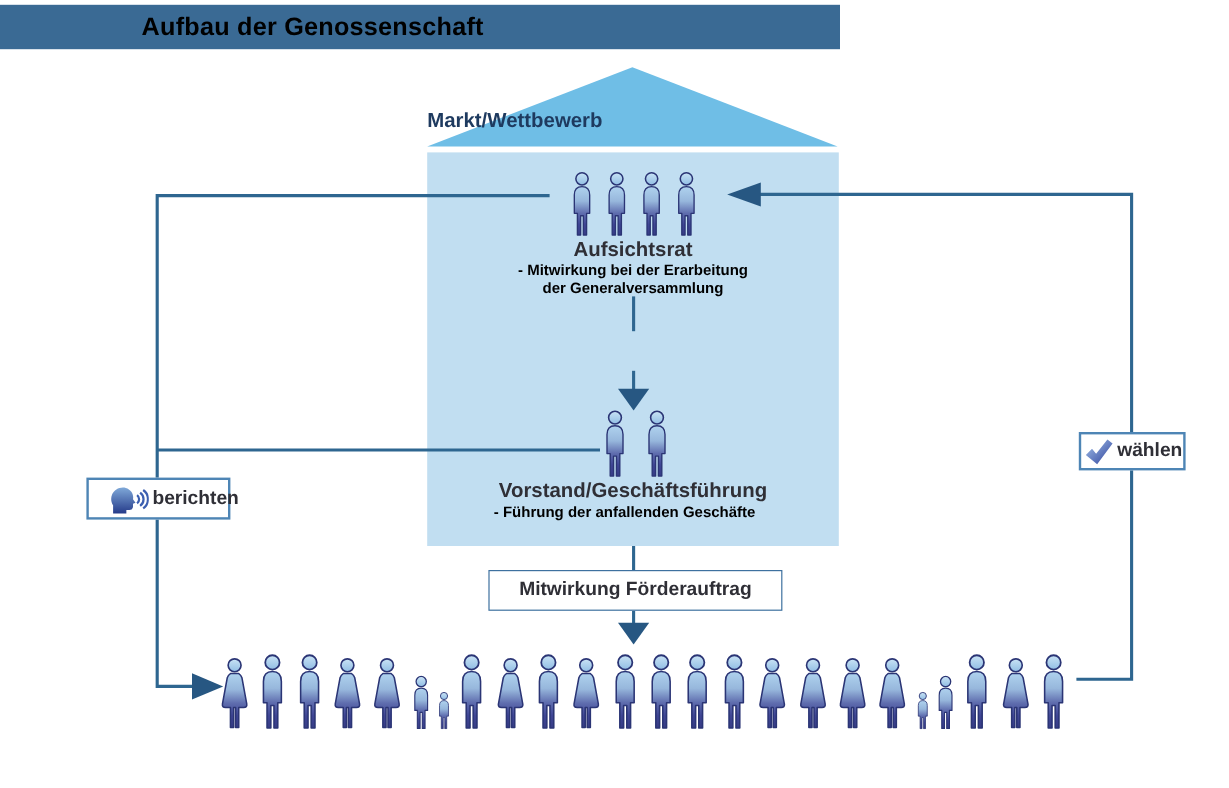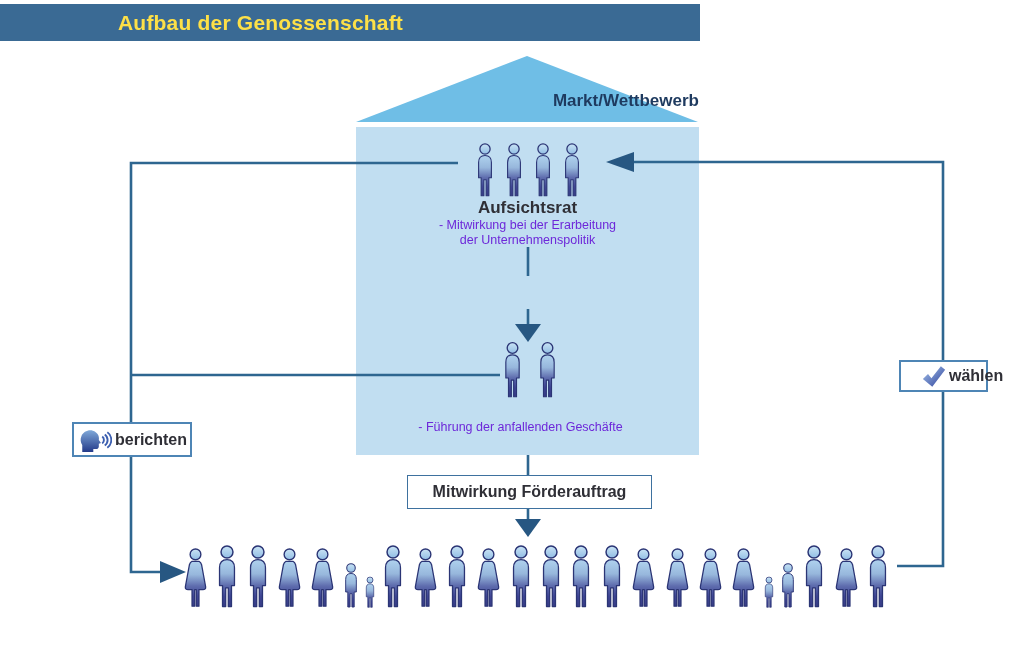--- a/index.html
+++ b/index.html
@@ -8,80 +8,80 @@
   .stage {
     position:relative; width:1024px; height:657px; background:#ffffff;
     overflow:hidden;
   }
   
   .header-bar {
     position:absolute; left:0; top:4px; width:700px; height:37px;
     background:#3A6A94; display:flex; align-items:center;
   }
   .header-bar .title {
-    color:#fde047; font-size:21px; font-weight:bold; padding-left:118px;
+    color:#000000; font-size:21px; font-weight:bold; padding-left:118px;
     letter-spacing:0.2px;
   }
   
   .house-body {
     position:absolute; left:356px; top:127px; width:343px; height:328px;
     background:#C1DEF1;
   }
   .house-roof {
     position:absolute; left:356px; top:56px; width:0; height:0;
     border-left:171.5px solid transparent;
     border-right:171.5px solid transparent;
     border-bottom:66px solid #6FBEE6;
   }
   .roof-label {
     position:absolute; left:356px; top:91px; width:343px;
-    text-align:right; font-size:17px; font-weight:bold; color:#1E3A5F;
+    text-align:left; font-size:17px; font-weight:bold; color:#1E3A5F;
   }
   
   .lines-layer { position:absolute; left:0; top:0; width:1024px; height:657px; }
   
   .fig-row { position:absolute; display:flex; align-items:flex-end; }
   .row-aufsichtsrat { left:472px; top:140px; width:112px; height:57px; justify-content:center; gap:5px; }
   .row-vorstand     { left:500px; top:339px; width:60px;  height:59px; justify-content:center; gap:10px; }
   .row-members      { left:180px; top:541px; width:712px; height:67px; justify-content:space-between; }
   .row-aufsichtsrat .fig-man { width:24px; height:56px; }
   .row-vorstand .fig-man     { width:25px; height:58px; }
   .row-members .fig-man      { width:28px; height:66px; }
   .row-members .fig-woman    { width:31px; height:63px; }
   .row-members .fig-child    { width:20px; height:47px; }
   .row-members .fig-baby     { width:14px; height:33px; }
   
   .org-label {
     position:absolute; text-align:center; font-weight:bold; color:#2F2F36;
     font-size:17px;
   }
   .org-sub {
-    position:absolute; text-align:center; font-weight:normal; color:#6d28d9;
+    position:absolute; text-align:center; font-weight:bold; color:#000000;
     font-size:12.5px; line-height:1.18;
   }
   .lbl-aufsichtsrat { left:356px; top:198px; width:343px; }
   .sub-aufsichtsrat { left:356px; top:218px; width:343px; }
   .lbl-vorstand     { left:356px; top:399px; width:343px; }
   .sub-vorstand     { left:349px; top:420px; width:343px; }
   .lbl-mitglieder   { left:180px; top:610px; width:700px; }
   
   .rel-box {
     position:absolute; background:#ffffff; border:1.5px solid #3E719F;
     display:flex; align-items:center; justify-content:center;
     font-size:16px; font-weight:bold; color:#2F2F36;
   }
   .box-bestellt  { left:407px; top:276px; width:243px; height:33px; }
   .box-umsetzung { left:407px; top:475px; width:245px; height:34px; }
   .side-box {
     position:absolute; background:#ffffff; border:2px solid #4E85B5;
     display:flex; align-items:center; gap:3px;
     font-size:16px; font-weight:600; color:#2F2F36;
   }
-  .box-berichten { left:72px;  top:422px; width:120px; height:35px; padding-left:4px; }
-  .box-waehlen   { left:899px; top:360px; width:89px;  height:32px; padding-left:21px; }
+  .box-berichten { left:72px;  top:398px; width:120px; height:35px; padding-left:16px; }
+  .box-waehlen   { left:899px; top:360px; width:89px;  height:32px; padding-left:3px; }
   .side-box .icon { flex:0 0 auto; display:block; }
   .hidden-defs { position:absolute; width:0; height:0; overflow:hidden; }
 </style>
 </head>
 <body>
 
 <svg class="hidden-defs" aria-hidden="true">
   <defs>
     <linearGradient id="gradBody" x1="0" y1="0" x2="0" y2="1">
       <stop offset="0" stop-color="#AFD2EE"></stop>
@@ -155,32 +155,33 @@
       <svg viewBox="0 0 30 68" preserveAspectRatio="xMidYMax meet" class="fig fig-man">
         <use href="#sym-man"></use>
       </svg>
       <svg viewBox="0 0 30 68" preserveAspectRatio="xMidYMax meet" class="fig fig-man">
         <use href="#sym-man"></use>
       </svg>
     </div>
   <div class="org-label lbl-aufsichtsrat">Aufsichtsrat</div>
   <div class="org-sub sub-aufsichtsrat">
     <div>- Mitwirkung bei der Erarbeitung</div>
-    <div>der Unternehmenspolitik</div>
+    <div>der Generalversammlung</div>
   </div>
 
 
   <div class="fig-row row-vorstand">
       <svg viewBox="0 0 30 68" preserveAspectRatio="xMidYMax meet" class="fig fig-man">
         <use href="#sym-man"></use>
       </svg>
       <svg viewBox="0 0 30 68" preserveAspectRatio="xMidYMax meet" class="fig fig-man">
         <use href="#sym-man"></use>
       </svg>
     </div>
+  <div class="org-label lbl-vorstand">Vorstand/Geschäftsführung</div>
   <div class="org-sub sub-vorstand">- Führung der anfallenden Geschäfte</div>
 
   <div class="rel-box box-umsetzung">
     <span>Mitwirkung Förderauftrag</span>
   </div>
 
   <div class="side-box box-berichten">
     <svg class="icon" width="34" height="26" viewBox="0 0 40 28">
       <path d="M5 28 V20 C3 17 2.5 13 4 9.5 C6 4.5 12 1.5 17.5 3 C22.5 4.5 25.5 9 24.5 14 L27 17.5 L24.5 18.5 V21.5 C24.5 23.5 23 24.5 21 24.5 H18 V28 Z" fill="url(#gradProfile)"></path>
       <path d="M28.5 10 a5 5 0 0 1 0 8" stroke="#3C5FB0" stroke-width="2.2" fill="none"></path>

